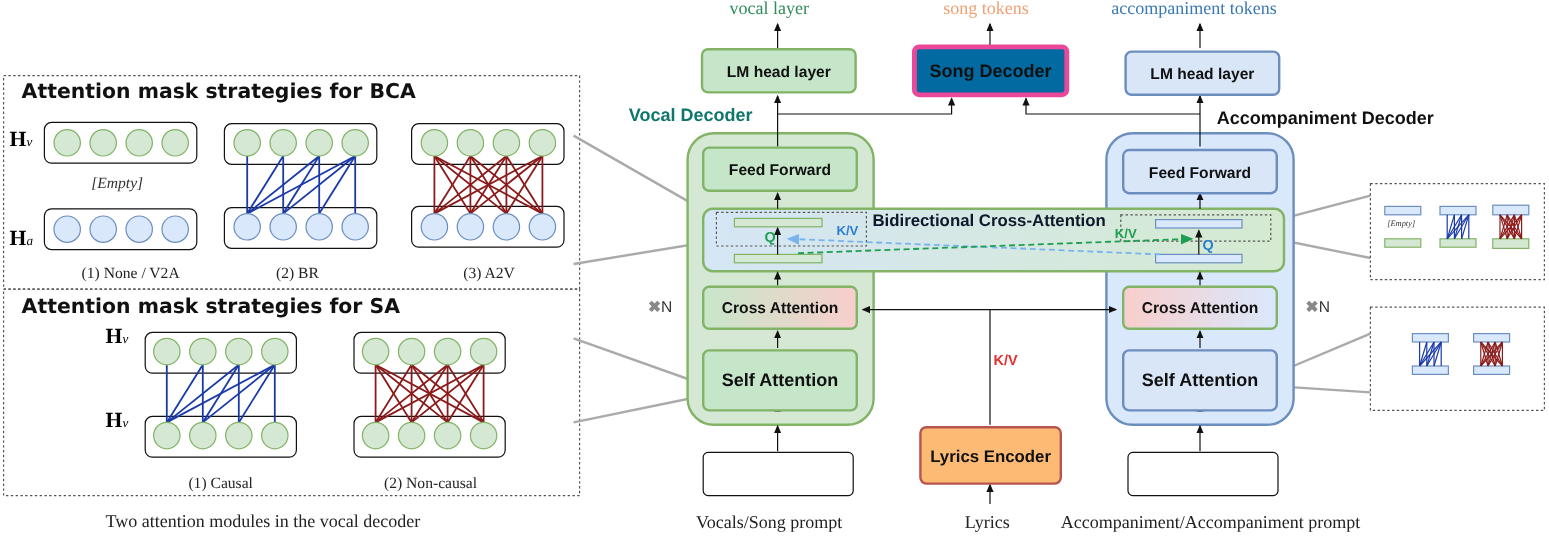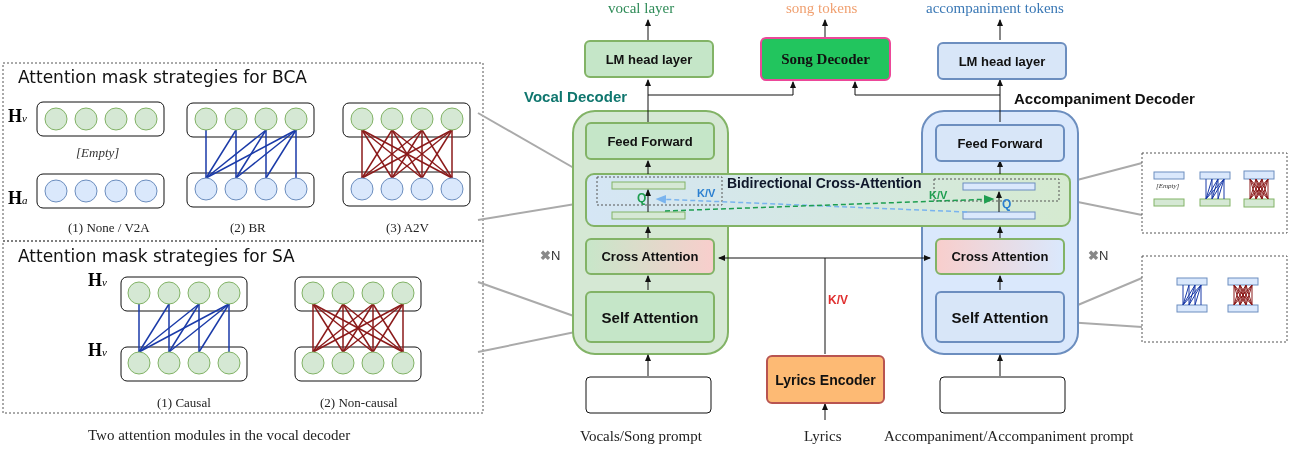--- a/index.html
+++ b/index.html
@@ -2,24 +2,24 @@
 <html><head>
 <meta charset="utf-8">
 <style>
   html,body{margin:0;padding:0;background:#fff;}
   body{width:1291px;height:449px;position:relative;overflow:hidden;font-family:"Liberation Sans",sans-serif;}
   .abs{position:absolute;}
   .serif{font-family:"Liberation Serif",serif;text-align:center;}
   .blk{position:absolute;display:flex;align-items:center;justify-content:center;font-weight:bold;color:#111;box-sizing:border-box;border-radius:6px;}
   .g{background:#c5e6c8;border:2px solid #82b366;}
   .b{background:#d8e6f8;border:2px solid #6c8ebf;}
-  .o{background:#22c55e;border:2px solid #ec4899;font-family:Liberation Serif, serif;}
+  .o{background:#0369a1;border:4px solid #ec4899;}
   .r{background:#fdba74;border:2px solid #b85450;}
   .cap{position:absolute;font-family:"Liberation Serif",serif;font-size:14px;color:#222;white-space:nowrap;}
-  .title-hand{position:absolute;font-family:"DejaVu Sans",sans-serif;font-size:17px;color:#111;white-space:nowrap;}
+  .title-hand{position:absolute;font-family:"DejaVu Sans",sans-serif;font-size:17px;color:#111;white-space:nowrap;font-weight:bold;}
   svg{position:absolute;left:0;top:0;}
 </style>
 </head>
 <body>
 
 <svg width="1291" height="449">
   <defs>
     <marker id="ah" markerWidth="8" markerHeight="8" refX="6" refY="4" orient="auto">
       <path d="M0,1 L7,4 L0,7 z" fill="#111"></path>
     </marker>

